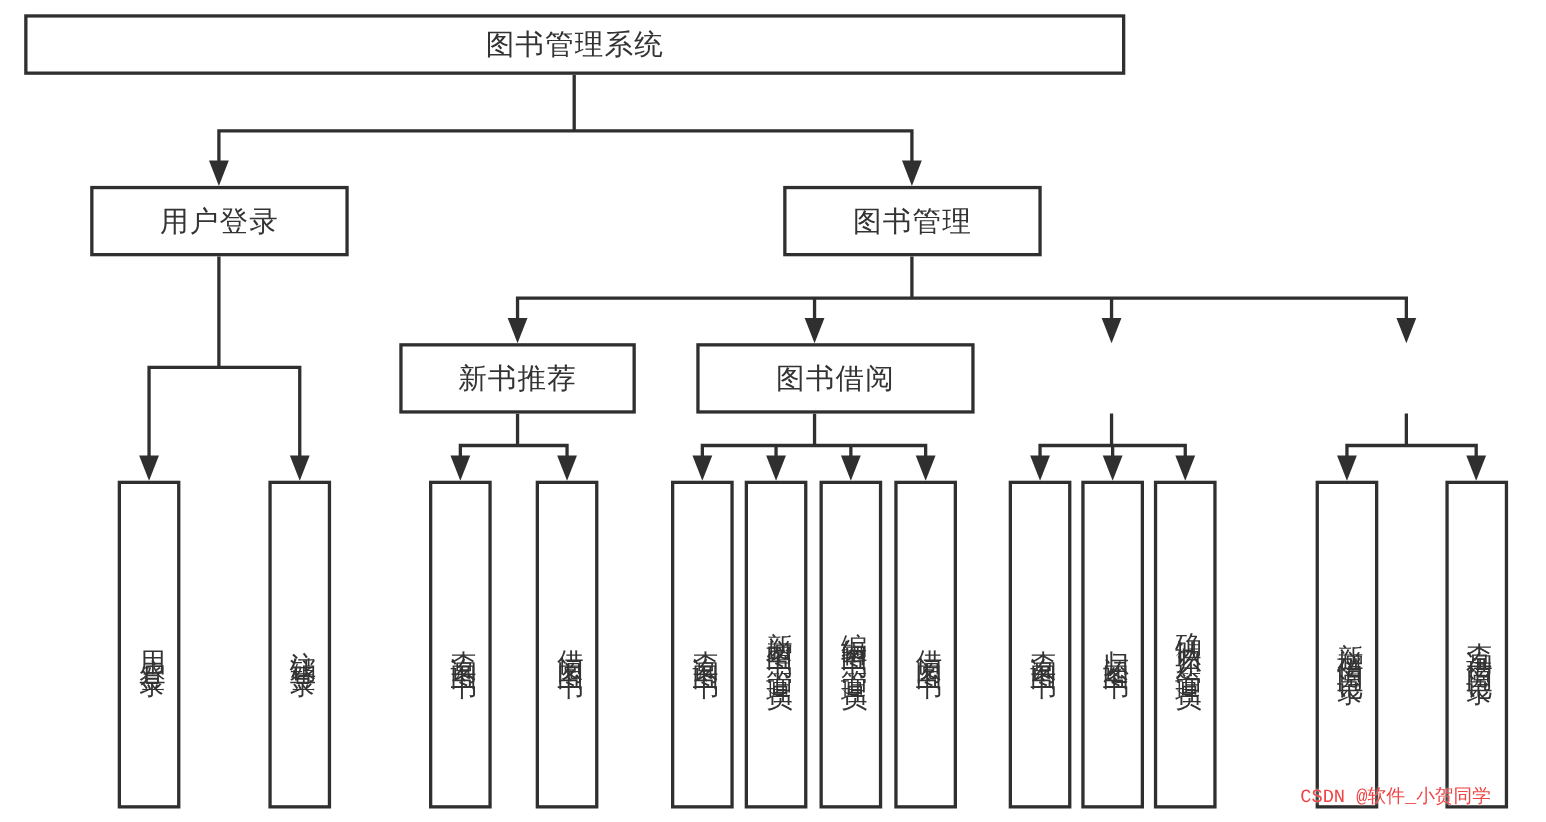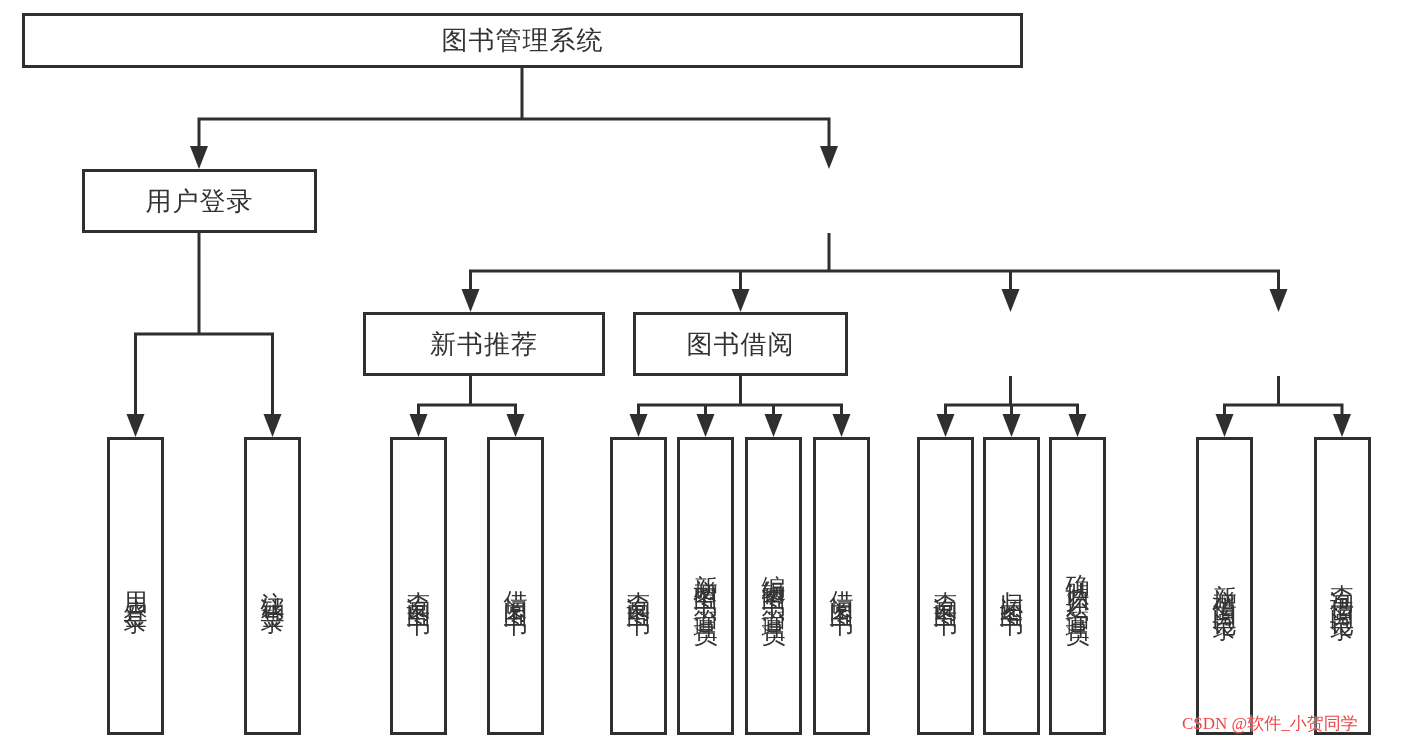--- a/index.html
+++ b/index.html
@@ -1,20 +1,20 @@
 <!DOCTYPE html>
 <html><head>
 <meta charset="utf-8">
 <style>
   html,body{margin:0;padding:0;background:#ffffff;}
   .stage{
     position:relative;
     width:1405px;height:747px;
     background:#ffffff;
-    font-family:Liberation Serif, serif;
+    font-family:Liberation Mono, monospace;
     overflow:hidden;
     border-radius:18px;
   }
   .connectors{position:absolute;left:0;top:0;z-index:1;}
   .box{
     position:absolute;
     box-sizing:border-box;
     border:3px solid #2f2f2f;
     background:#ffffff;
     display:flex;
@@ -90,25 +90,28 @@
     </g>
   </svg>
 
   <div class="box" style="left:22px;top:13px;width:1001px;height:55px">
     <span>图书管理系统</span>
   </div>
 
   <div class="box" style="left:82px;top:169px;width:235px;height:64px">
     <span>用户登录</span>
   </div>
+  <div class="box" style="left:712px;top:169px;width:235px;height:64px">
+    <span>图书管理</span>
+  </div>
 
-  <div class="box" style="left:363px;top:312px;width:242px;height:64px">
+  <div class="box" style="left:363px;top:312px;width:215px;height:64px">
     <span>新书推荐</span>
   </div>
-  <div class="box" style="left:633px;top:312px;width:215px;height:64px">
+  <div class="box" style="left:633px;top:312px;width:253px;height:64px">
     <span>图书借阅</span>
   </div>
 
   <div class="box leaf" style="left:107px;top:437px;width:57px;height:298px">
     <span class="vtext">用户登录</span>
   </div>
   <div class="box leaf" style="left:244px;top:437px;width:57px;height:298px">
     <span class="vtext">注销登录</span>
   </div>
 

